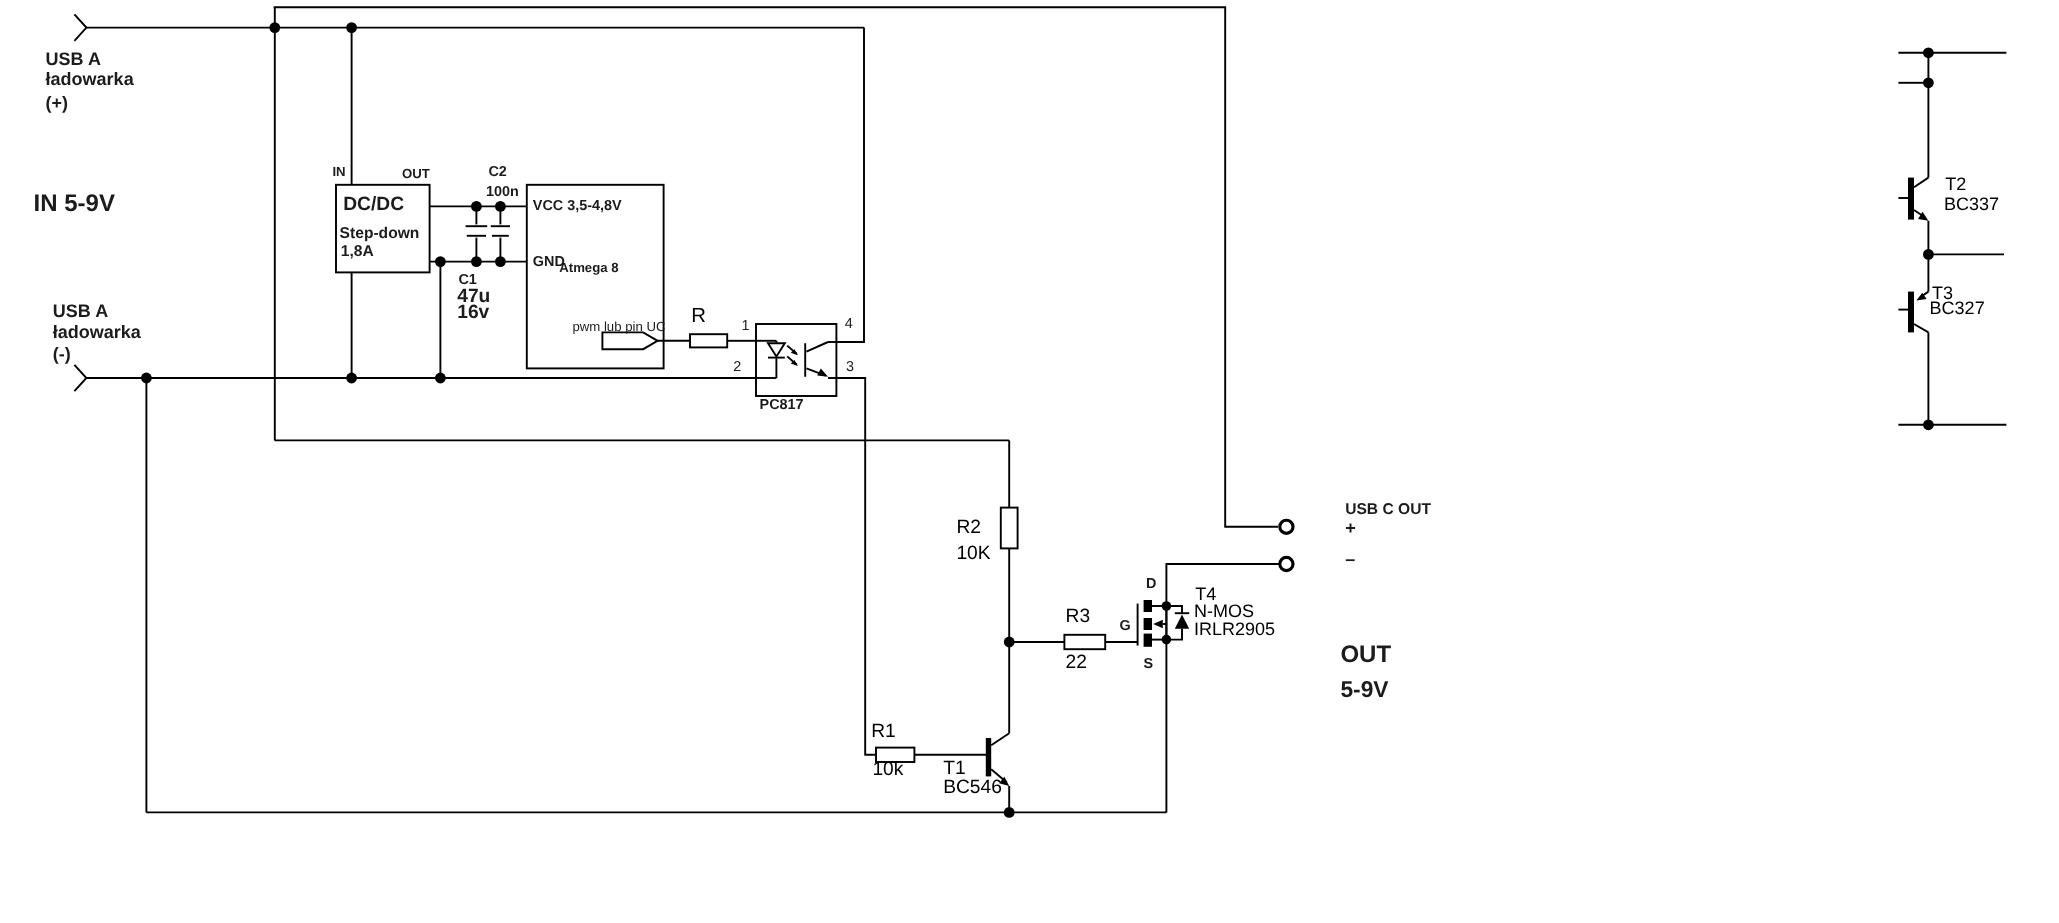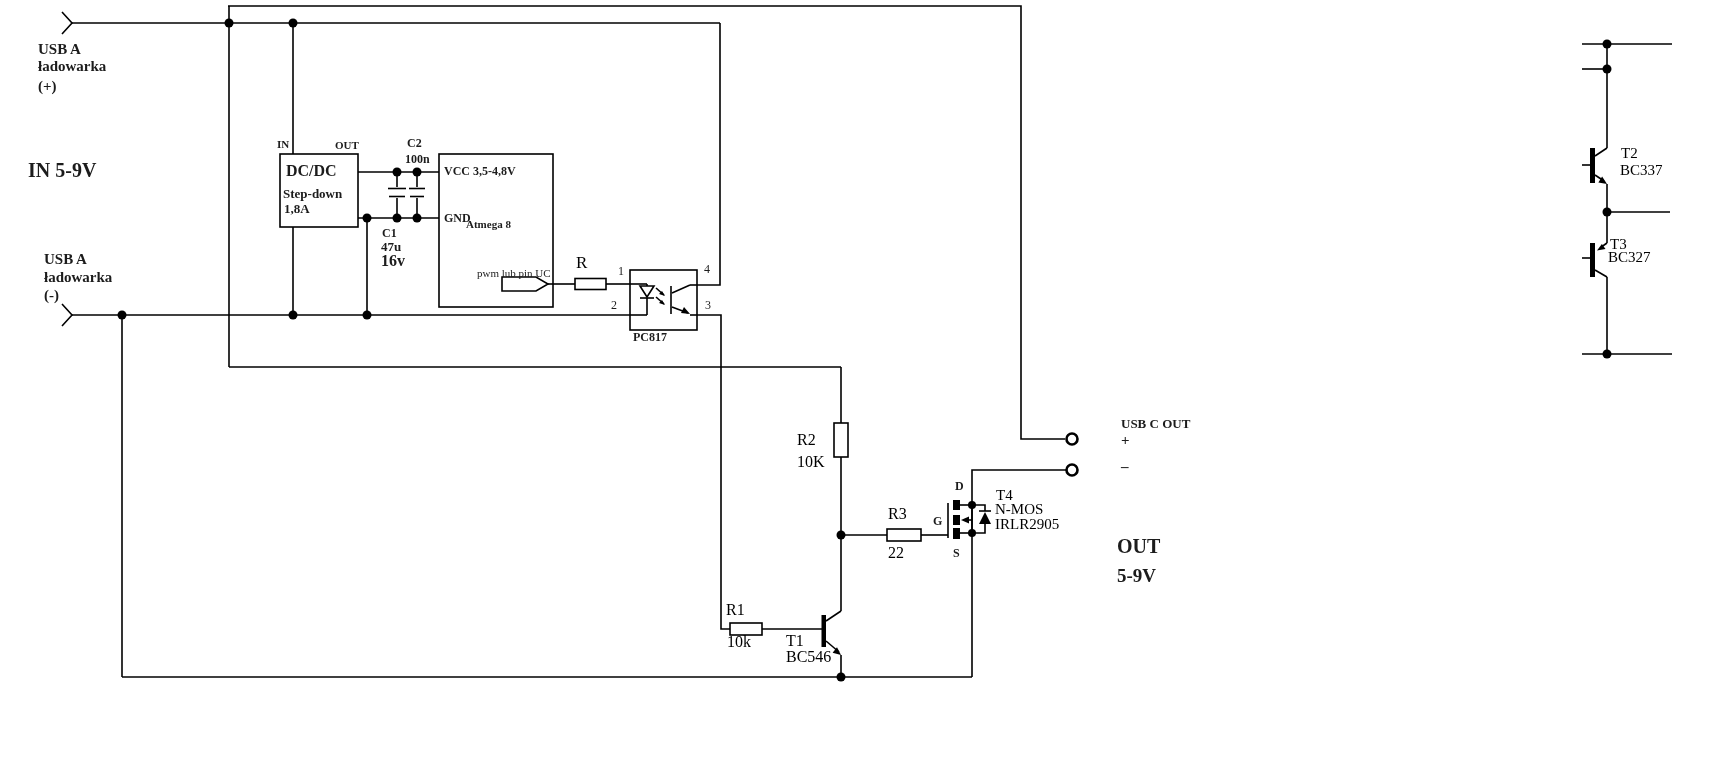--- a/index.html
+++ b/index.html
@@ -6,21 +6,21 @@
   #canvas{position:relative;width:1716px;height:769px;background:#ffffff;overflow:hidden;
           font-family:"Liberation Sans",sans-serif;}
   #schem{position:absolute;left:0;top:0;}
   #schem line,#schem path,#schem polyline,#schem rect.o,#schem circle.term,#schem polygon.o{
       stroke:#000;stroke-width:1.6;fill:none;}
   #schem .thick{stroke-width:3.4;}
   #schem .bar{fill:#000;stroke:none;}
   #schem .dot{fill:#000;stroke:none;}
   #schem circle.term{fill:#fff;stroke-width:2.6;}
   #schem .ah{fill:#000;stroke:none;}
-  .lbl{position:absolute;white-space:nowrap;line-height:1;color:#1c1c1c;font-family:Liberation Serif, serif;}
+  .lbl{position:absolute;white-space:nowrap;line-height:1;color:#1c1c1c;}
   .b{font-weight:bold;}
   .g{color:#000000;}
 </style>
 </head>
 <body>
 
 <div id="canvas">
 
 <svg id="schem" width="1716" height="769" viewBox="0 0 1716 769">
 
@@ -223,21 +223,21 @@
 
 <div class="lbl b" style="left:277px;top:139px;font-size:11px">IN</div>
 <div class="lbl b" style="left:335px;top:140px;font-size:11px">OUT</div>
 <div class="lbl b" style="left:286px;top:163px;font-size:16px">DC/DC</div>
 <div class="lbl b" style="left:283px;top:187px;font-size:13px">Step-down</div>
 <div class="lbl b" style="left:284px;top:202px;font-size:13px">1,8A</div>
 
 <div class="lbl b" style="left:407px;top:137px;font-size:12px">C2</div>
 <div class="lbl b" style="left:405px;top:153px;font-size:12px">100n</div>
 <div class="lbl b" style="left:382px;top:227px;font-size:12px">C1</div>
-<div class="lbl b" style="left:381px;top:240px;font-size:13px">47u</div>
+<div class="lbl b" style="left:381px;top:240px;font-size:16px">47u</div>
 <div class="lbl b" style="left:381px;top:253px;font-size:16px">16v</div>
 
 <div class="lbl b" style="left:444px;top:165px;font-size:12px">VCC 3,5-4,8V</div>
 <div class="lbl b" style="left:444px;top:212px;font-size:12px">GND</div>
 <div class="lbl b" style="left:466px;top:219px;font-size:11px">Atmega 8</div>
 <div class="lbl" style="left:477px;top:268px;font-size:11px">pwm lub pin UC</div>
 
 <div class="lbl g" style="left:576px;top:254px;font-size:17px">R</div>
 
 <div class="lbl" style="left:618px;top:265px;font-size:12px">1</div>

